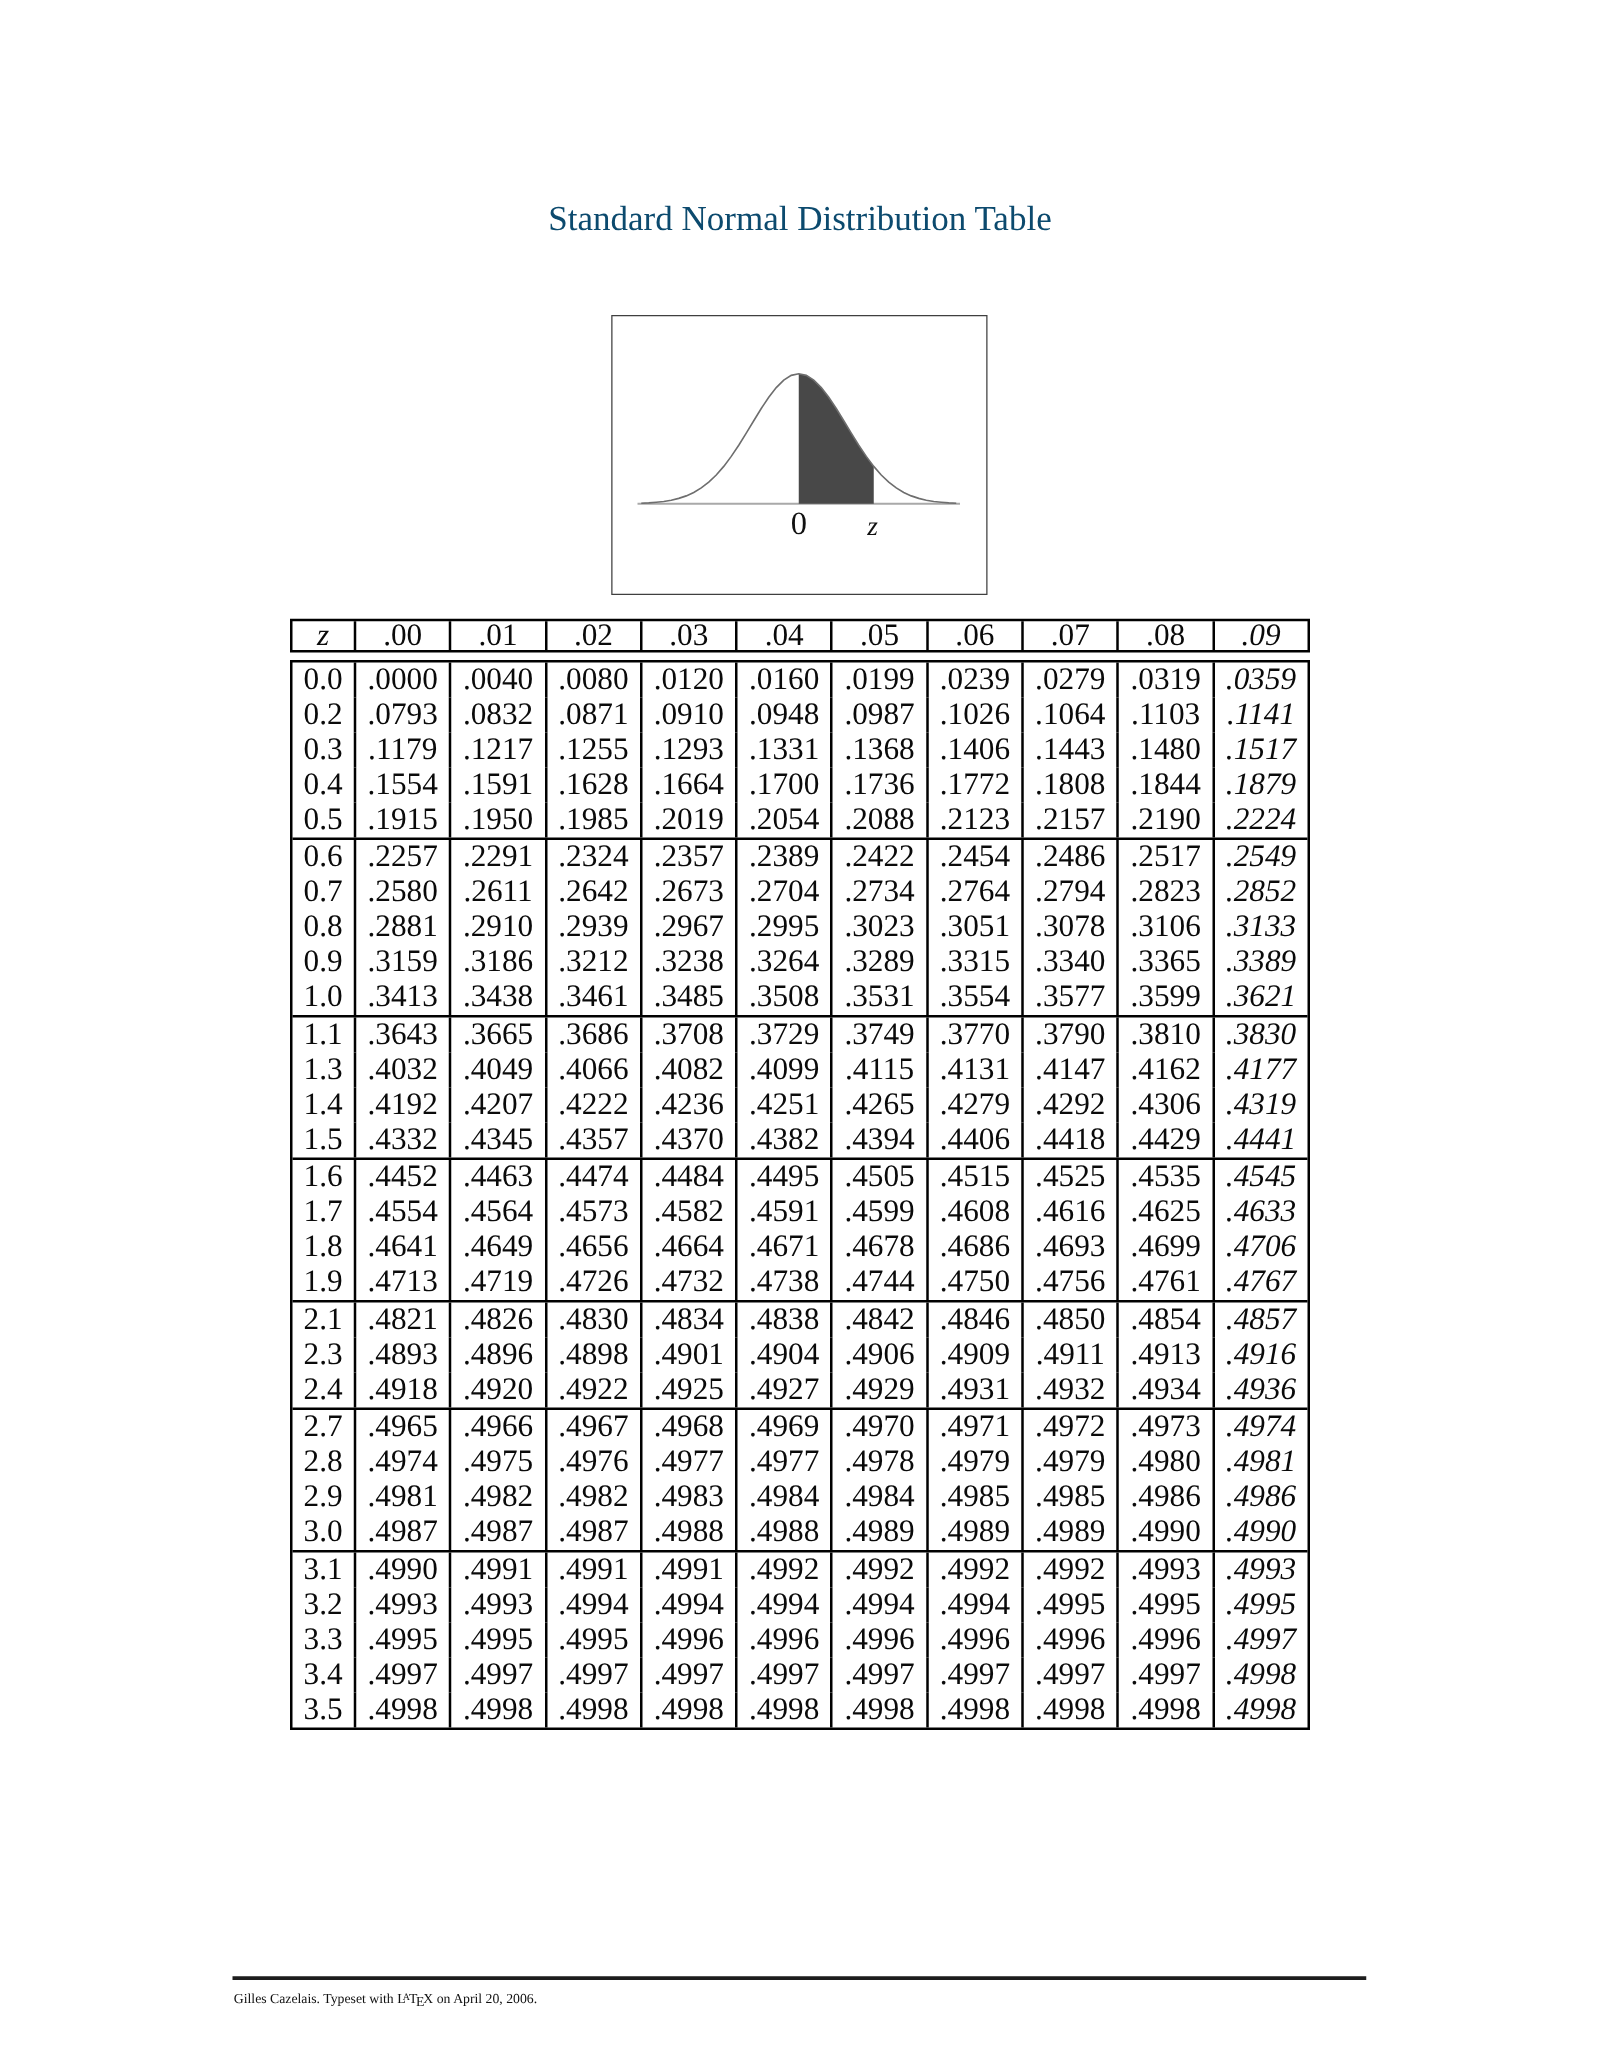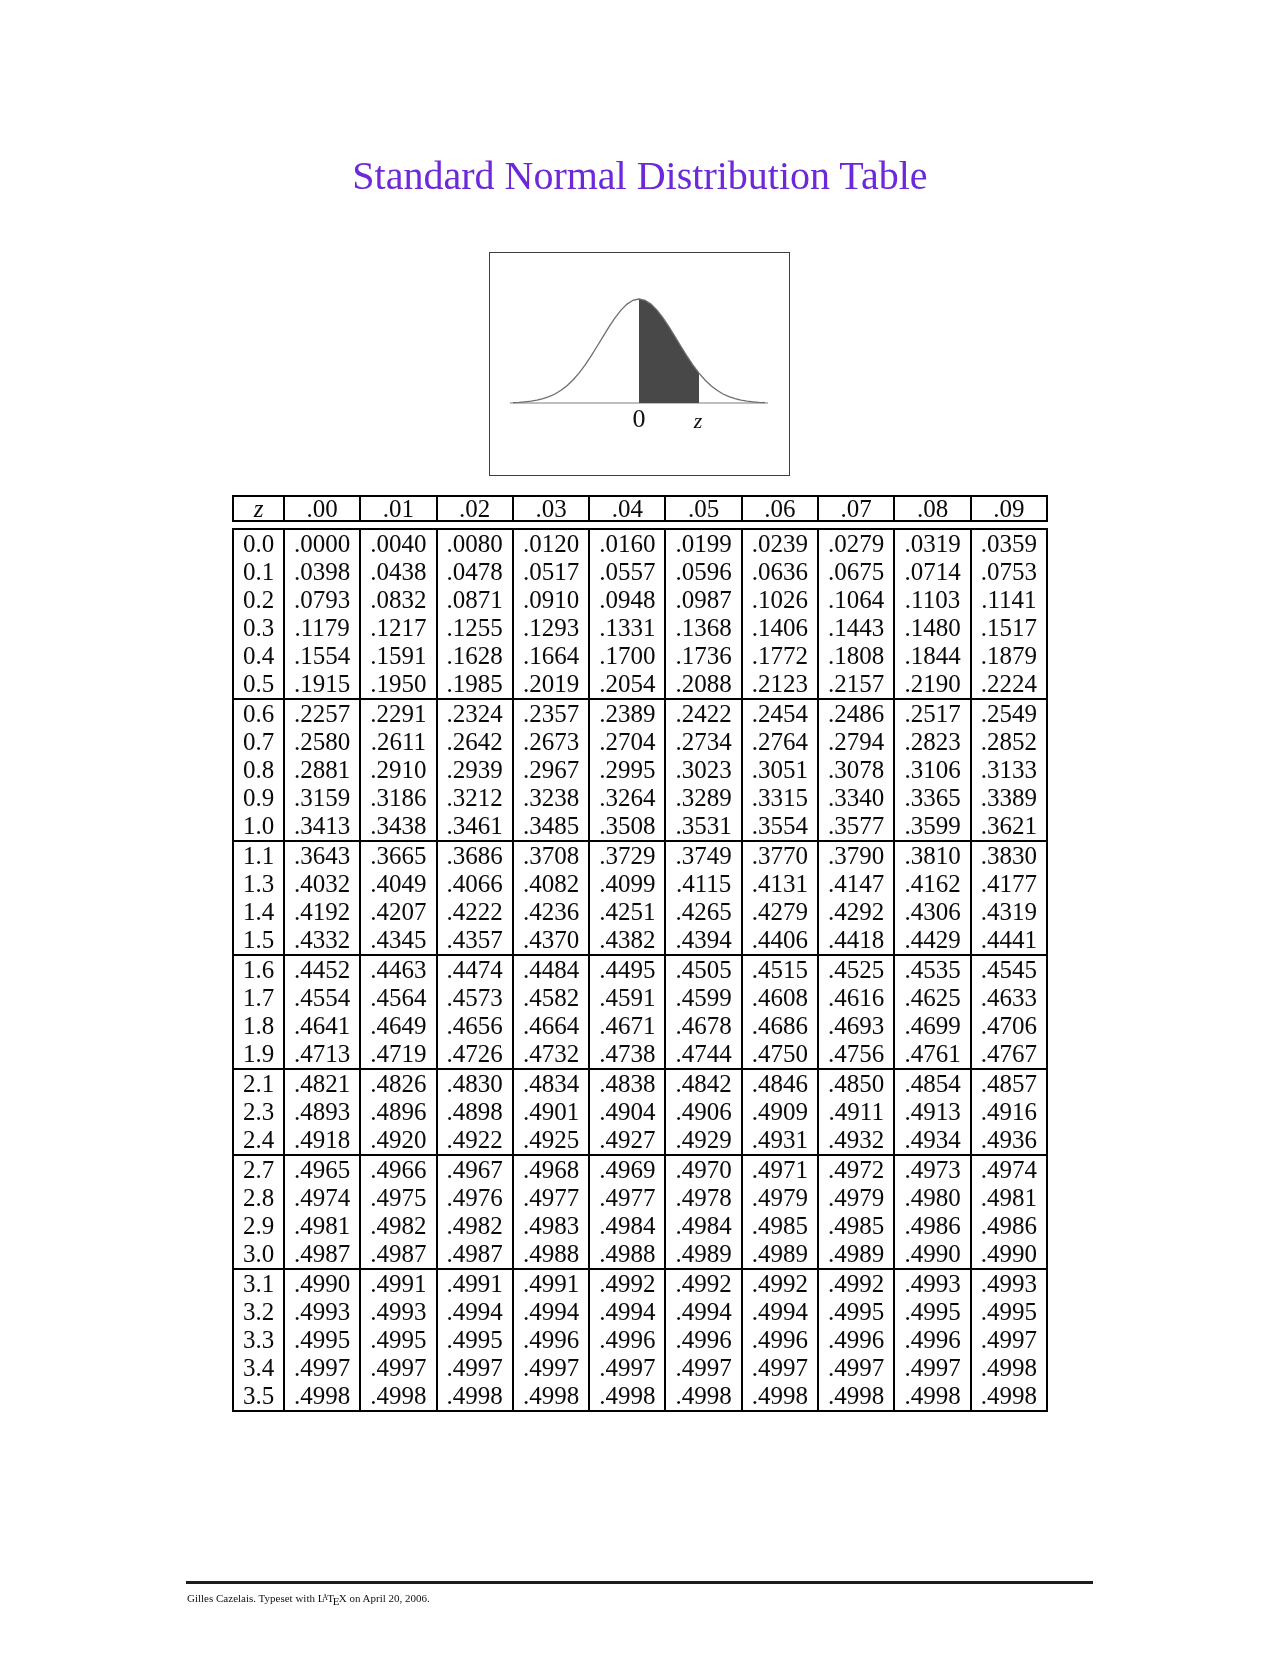--- a/index.html
+++ b/index.html
@@ -3,21 +3,21 @@
 <meta charset="utf-8">
 <style>
   html,body{margin:0;padding:0;background:#ffffff;}
   .page{
     position:relative;width:1280px;height:1656px;background:#ffffff;
     font-family:"Liberation Serif","DejaVu Serif",serif;color:#0a0a0a;overflow:hidden;
   }
   
   .title{
     position:absolute;top:156px;left:0;width:100%;text-align:center;
-    font-size:40px;line-height:40px;color:#6d28d9;
+    font-size:28px;line-height:40px;color:#0c4a6e;
   }
   
   .figure-box{
     position:absolute;left:489px;top:252px;width:301px;height:224px;
     border:1.5px solid #3f3f3f;box-sizing:border-box;background:#fff;
   }
   .figure-box svg{position:absolute;left:0;top:0;}
   .fig-label{position:absolute;line-height:1;color:#111;}
   .fig-zero{left:137px;top:153px;width:24px;text-align:center;font-size:26px;}
   .fig-z{left:196px;top:157px;width:24px;text-align:center;font-size:22px;font-style:italic;}
@@ -25,21 +25,21 @@
   .ztable{position:absolute;left:232px;top:495px;width:816px;box-sizing:border-box;font-size:25px;}
   .thead,.tbody{box-sizing:border-box;border:2px solid #000;background:#fff;}
   .thead{height:27px;display:flex;align-items:center;}
   .tbody{margin-top:6px;}
   .trow{display:flex;height:28px;align-items:flex-start;}
   .thead .cell,.trow .cell{
     box-sizing:border-box;text-align:center;height:100%;
     display:flex;align-items:center;justify-content:center;
     border-right:2px solid #000;overflow:hidden;
   }
-  .thead .cell:last-child,.trow .cell:last-child{border-right:none;}
+  .thead .cell:last-child,.trow .cell:last-child{border-right:none;font-style:italic;}
   .zcell{flex:0 0 51px;}
   .vcell{flex:1 1 0;}
   .zcorner i{font-style:italic;}
   .tgroup + .tgroup{border-top:2px solid #000;}
   
   .footer-rule{position:absolute;left:186px;top:1581px;width:907px;height:2.5px;background:#1d1d1d;}
   .footer-text{position:absolute;left:187px;top:1589px;font-size:11px;line-height:18px;color:#111;}
   .latex-a{display:inline-block;font-size:0.72em;vertical-align:0.28em;margin-left:-0.28em;margin-right:-0.1em;}
   .latex-e{display:inline-block;vertical-align:-0.22em;margin-left:-0.1em;margin-right:-0.08em;}
 </style>
@@ -87,33 +87,20 @@
             <div class="cell vcell">.0080</div>
             <div class="cell vcell">.0120</div>
             <div class="cell vcell">.0160</div>
             <div class="cell vcell">.0199</div>
             <div class="cell vcell">.0239</div>
             <div class="cell vcell">.0279</div>
             <div class="cell vcell">.0319</div>
             <div class="cell vcell">.0359</div>
           </div>
           <div class="trow">
-            <div class="cell zcell">0.1</div>
-            <div class="cell vcell">.0398</div>
-            <div class="cell vcell">.0438</div>
-            <div class="cell vcell">.0478</div>
-            <div class="cell vcell">.0517</div>
-            <div class="cell vcell">.0557</div>
-            <div class="cell vcell">.0596</div>
-            <div class="cell vcell">.0636</div>
-            <div class="cell vcell">.0675</div>
-            <div class="cell vcell">.0714</div>
-            <div class="cell vcell">.0753</div>
-          </div>
-          <div class="trow">
             <div class="cell zcell">0.2</div>
             <div class="cell vcell">.0793</div>
             <div class="cell vcell">.0832</div>
             <div class="cell vcell">.0871</div>
             <div class="cell vcell">.0910</div>
             <div class="cell vcell">.0948</div>
             <div class="cell vcell">.0987</div>
             <div class="cell vcell">.1026</div>
             <div class="cell vcell">.1064</div>
             <div class="cell vcell">.1103</div>

